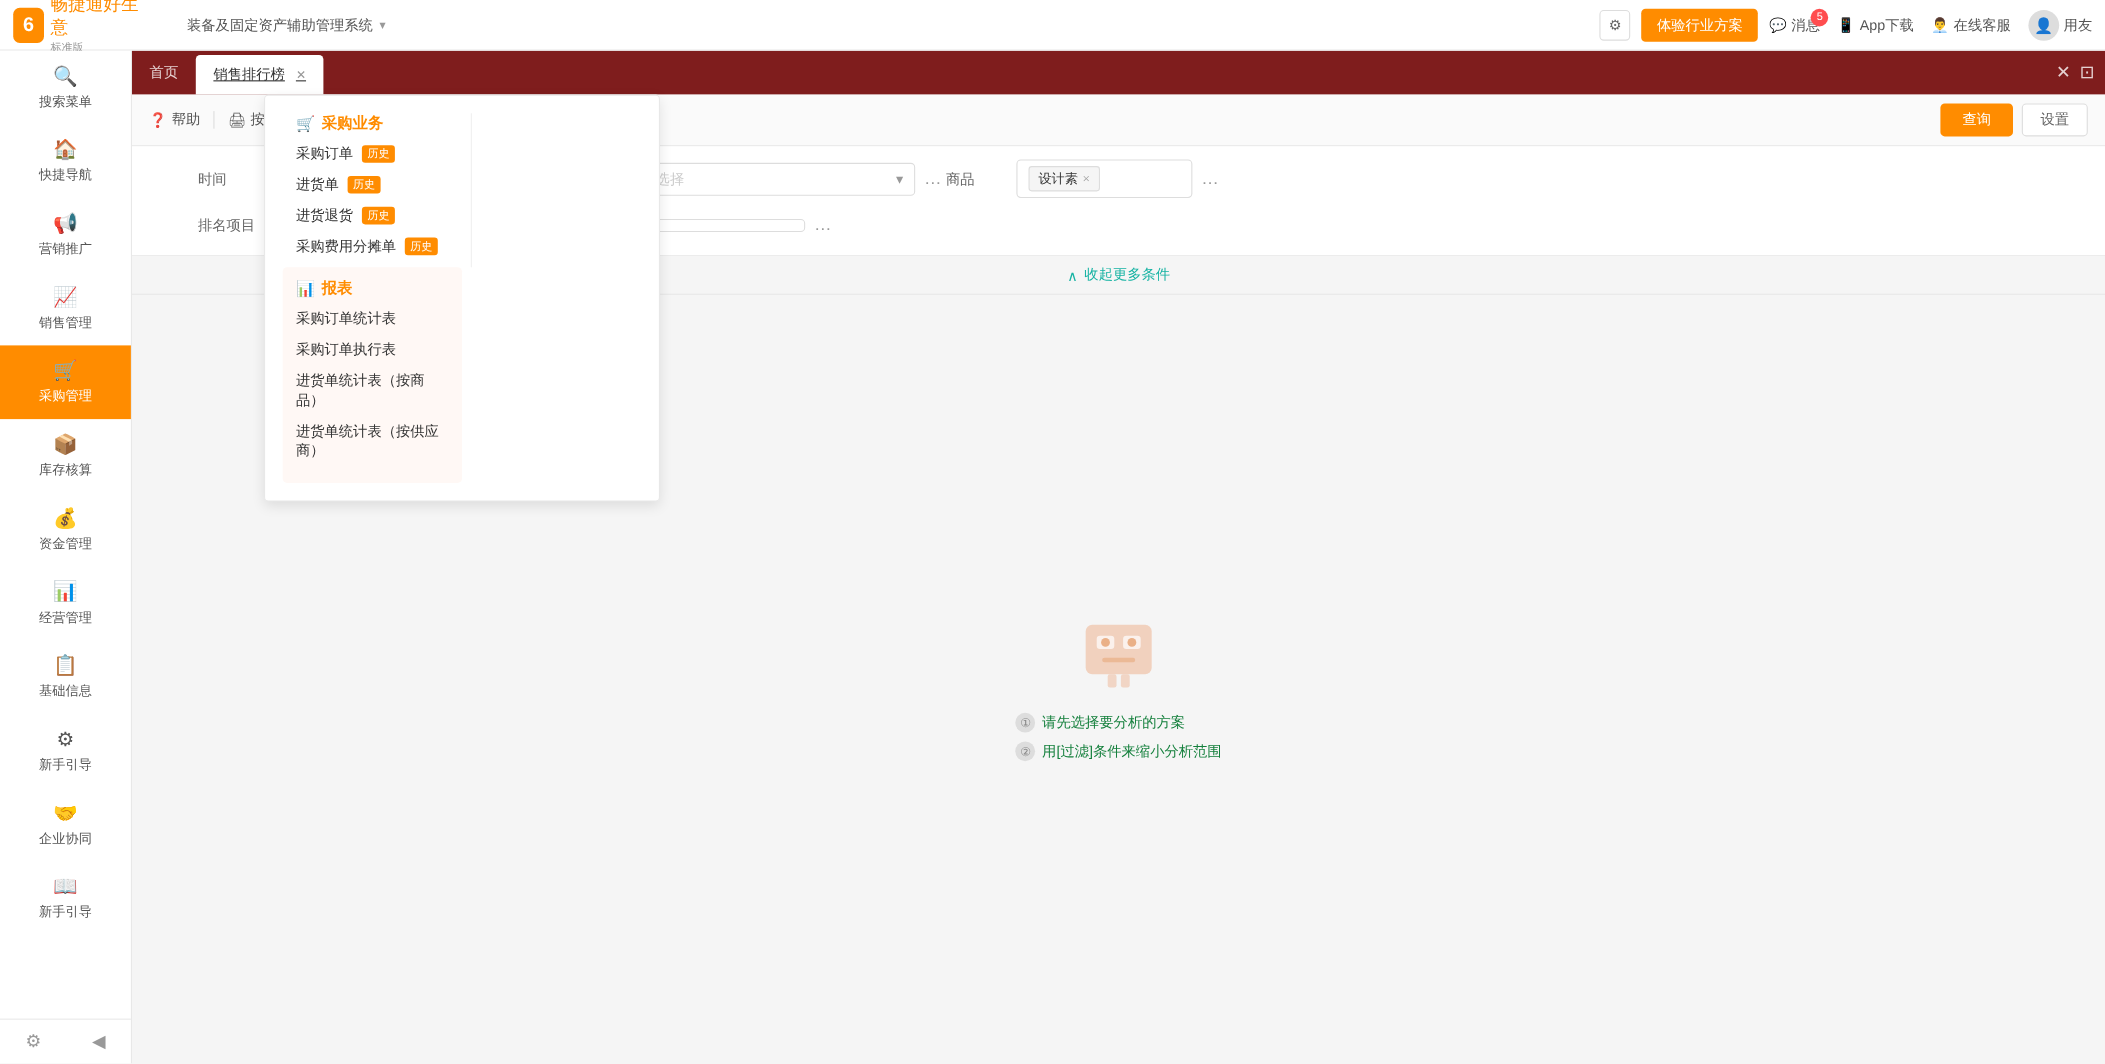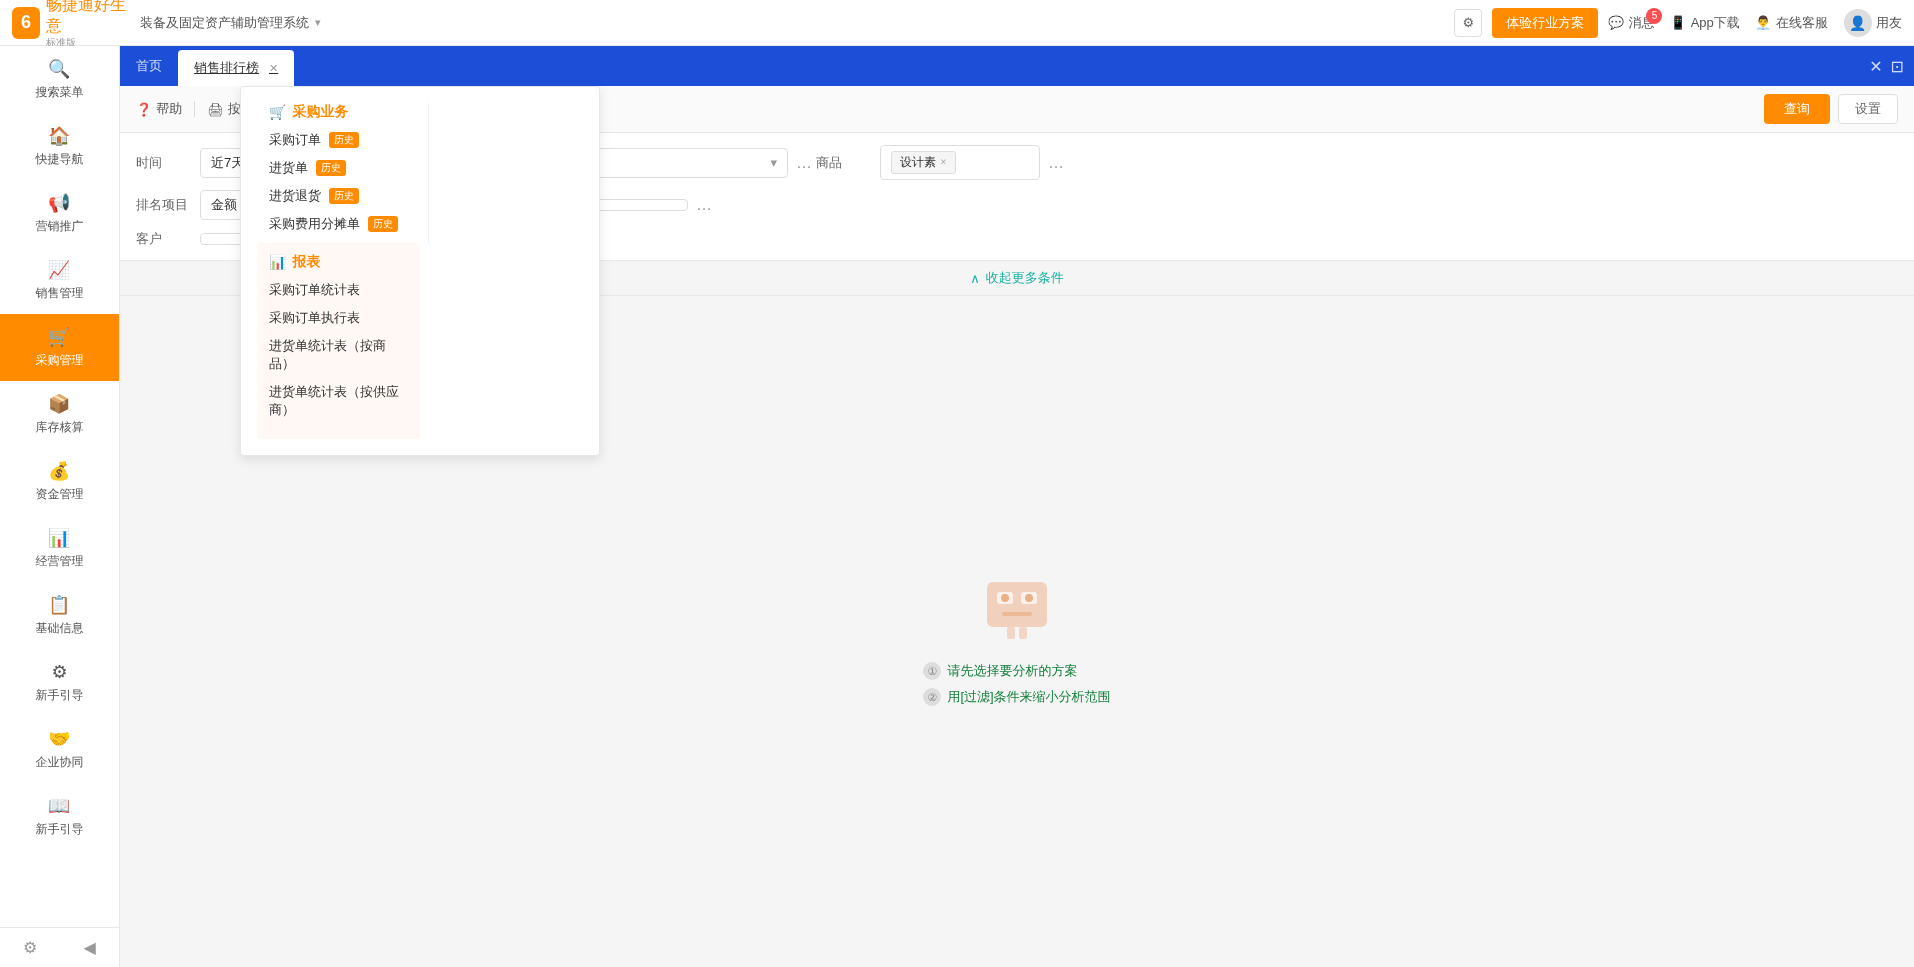--- a/index.html
+++ b/index.html
@@ -4,21 +4,21 @@
   <style>
     * { margin: 0; padding: 0; box-sizing: border-box; }
     body { font-family: 'Microsoft YaHei', 'PingFang SC', sans-serif; font-size: 13px; background: #f5f5f5; color: #333; width: 1914px; height: 967px; overflow: hidden; display: flex; flex-direction: column; }
 
     
     .top-bar { height: 46px; background: #fff; border-bottom: 1px solid #e8e8e8; display: flex; align-items: center; padding: 0 12px; gap: 10px; flex-shrink: 0; }
     .logo-area { width: 118px; display: flex; align-items: center; gap: 6px; flex-shrink: 0; }
     .logo-icon { width: 32px; height: 32px; background: #ff8c00; border-radius: 6px; display: flex; align-items: center; justify-content: center; color: #fff; font-size: 18px; font-weight: bold; }
     .logo-text { font-size: 16px; color: #ff8c00; line-height: 1.3; }
     .logo-badge { font-size: 10px; color: #999; }
-    .system-title { flex: 1; font-size: 13px; color: #333; display: flex; align-items: center; gap: 6px; }
+    .system-title { flex: 1; font-size: 13px; color: #333; display: flex; align-items: center; gap: 6px; margin-left: 30px; }
     .system-title-text { color: #555; }
     .title-arrow { color: #999; font-size: 11px; }
     .gear-btn { width: 28px; height: 28px; border: 1px solid #ddd; border-radius: 4px; display: flex; align-items: center; justify-content: center; cursor: pointer; color: #666; }
     .industry-btn { background: #ff8c00; color: #fff; border: none; padding: 6px 14px; border-radius: 4px; cursor: pointer; font-size: 13px; }
     .top-right { display: flex; align-items: center; gap: 16px; margin-left: auto; }
     .top-right-item { display: flex; align-items: center; gap: 4px; color: #555; font-size: 13px; cursor: pointer; }
     .avatar-circle { width: 28px; height: 28px; background: #ddd; border-radius: 50%; display: flex; align-items: center; justify-content: center; color: #999; font-size: 14px; }
 
     
     .main-layout { display: flex; flex: 1; overflow: hidden; }
@@ -29,30 +29,30 @@
     .sidebar-item.active { background: #ff8c00; color: #fff; }
     .sidebar-item.active .sidebar-icon { color: #fff; }
     .sidebar-icon { font-size: 18px; }
     .sidebar-bottom { margin-top: auto; border-top: 1px solid #e8e8e8; padding: 10px 0; display: flex; justify-content: space-around; }
     .sidebar-bottom-btn { color: #999; cursor: pointer; font-size: 16px; }
 
     
     .content-area { flex: 1; display: flex; flex-direction: column; overflow: hidden; position: relative; }
 
     
-    .tab-bar { height: 40px; background: #1d4ed8; display: flex; align-items: center; padding: 0 0; flex-shrink: 0; }
+    .tab-bar { height: 40px; background: #7f1d1d; display: flex; align-items: center; padding: 0 0; flex-shrink: 0; }
     .tab-item { height: 100%; display: flex; align-items: center; padding: 0 16px; cursor: pointer; color: rgba(255,255,255,0.8); font-size: 13px; gap: 6px; }
     .tab-item.active { background: #fff; color: #333; border-radius: 4px 4px 0 0; margin-top: 4px; height: calc(100% - 4px); text-decoration: underline; }
     .tab-close { color: #999; font-size: 11px; margin-left: 4px; }
     .tab-bar-right { margin-left: auto; display: flex; align-items: center; gap: 8px; padding-right: 10px; }
     .tab-bar-icon { color: rgba(255,255,255,0.8); font-size: 16px; cursor: pointer; }
 
     
     .filter-bar { background: #fff; padding: 12px 16px; border-bottom: 1px solid #e8e8e8; flex-shrink: 0; }
-    .filter-row { display: flex; align-items: center; gap: 4px; margin-bottom: 10px; }
+    .filter-row { display: flex; align-items: center; gap: 4px; margin-bottom: 10px; margin-left: 44px; }
     .filter-row:last-child { margin-bottom: 0; }
     .filter-label { color: #666; font-size: 13px; white-space: nowrap; min-width: 60px; }
     .filter-input { border: 1px solid #ddd; border-radius: 4px; padding: 5px 10px; font-size: 13px; color: #333; min-width: 180px; display: flex; align-items: center; justify-content: space-between; cursor: pointer; background: #fff; }
     .filter-input-wide { min-width: 260px; }
     .filter-tag { background: #f5f5f5; border: 1px solid #ddd; border-radius: 3px; padding: 2px 8px; font-size: 12px; color: #333; display: flex; align-items: center; gap: 4px; }
     .filter-tag-close { color: #999; cursor: pointer; }
     .filter-dots { color: #999; cursor: pointer; font-size: 16px; margin-left: 4px; }
     .btn-query { background: #ff8c00; color: #fff; border: none; padding: 6px 20px; border-radius: 4px; cursor: pointer; font-size: 13px; }
     .btn-setting { background: #fff; color: #666; border: 1px solid #ddd; padding: 5px 16px; border-radius: 4px; cursor: pointer; font-size: 13px; }
     .toolbar-row { display: flex; align-items: center; gap: 12px; background: #fafafa; padding: 8px 16px; border-bottom: 1px solid #e8e8e8; flex-shrink: 0; }
@@ -252,27 +252,20 @@
           <span>金额</span>
           <span class="select-arrow">▾</span>
         </div>
         <span class="filter-label">业务员</span>
         <div class="filter-input filter-input-wide" style="min-width:300px;">
           <span style="color:#ccc;"></span>
         </div>
         <span class="filter-dots">…</span>
       </div>
 
-      <div class="filter-row">
-        <span class="filter-label">客户</span>
-        <div class="filter-input filter-input-wide" style="min-width:300px;">
-          <span style="color:#ccc;"></span>
-        </div>
-        <span class="filter-dots">…</span>
-      </div>
     </div>
 
     <div class="collapse-row">
       <span>∧</span>
       <span>收起更多条件</span>
     </div>
 
     <div class="empty-state">
       <div>
         <svg width="100" height="90" viewBox="0 0 100 90">

